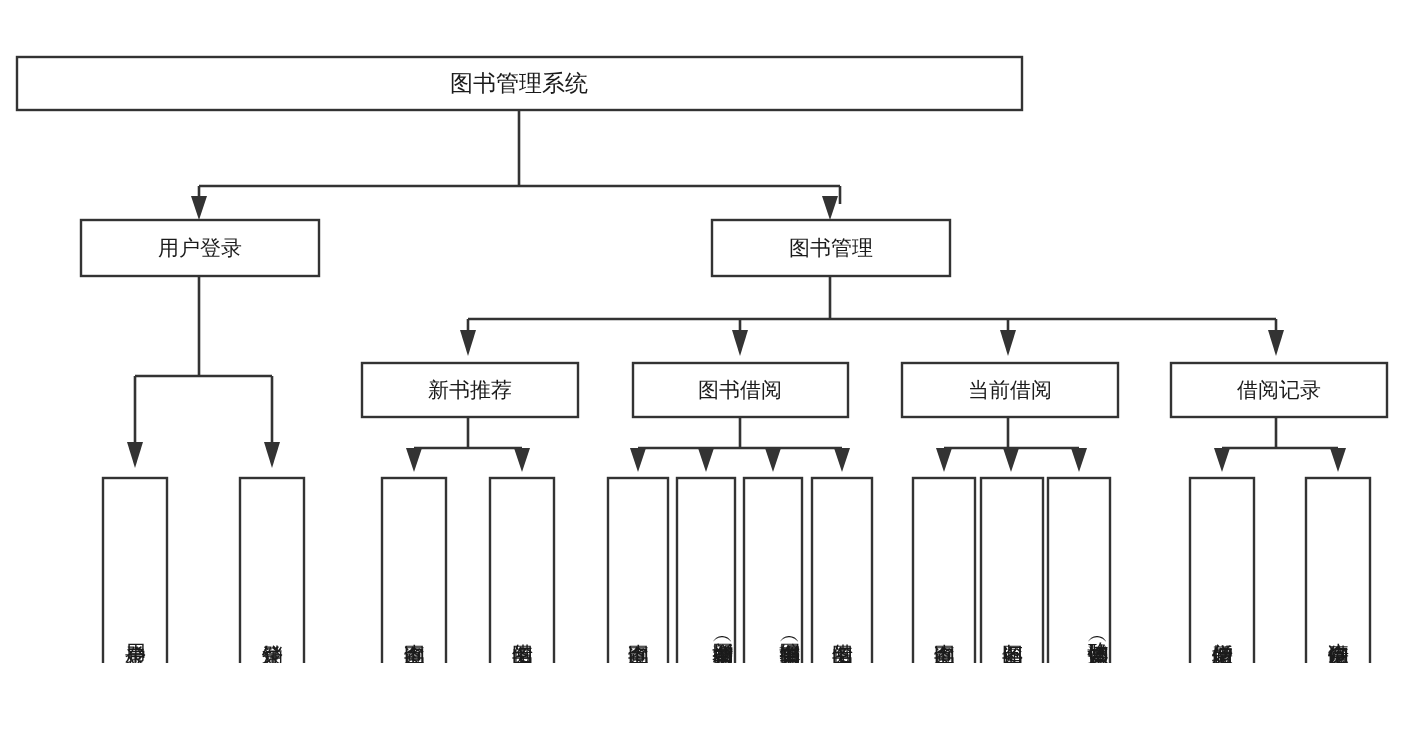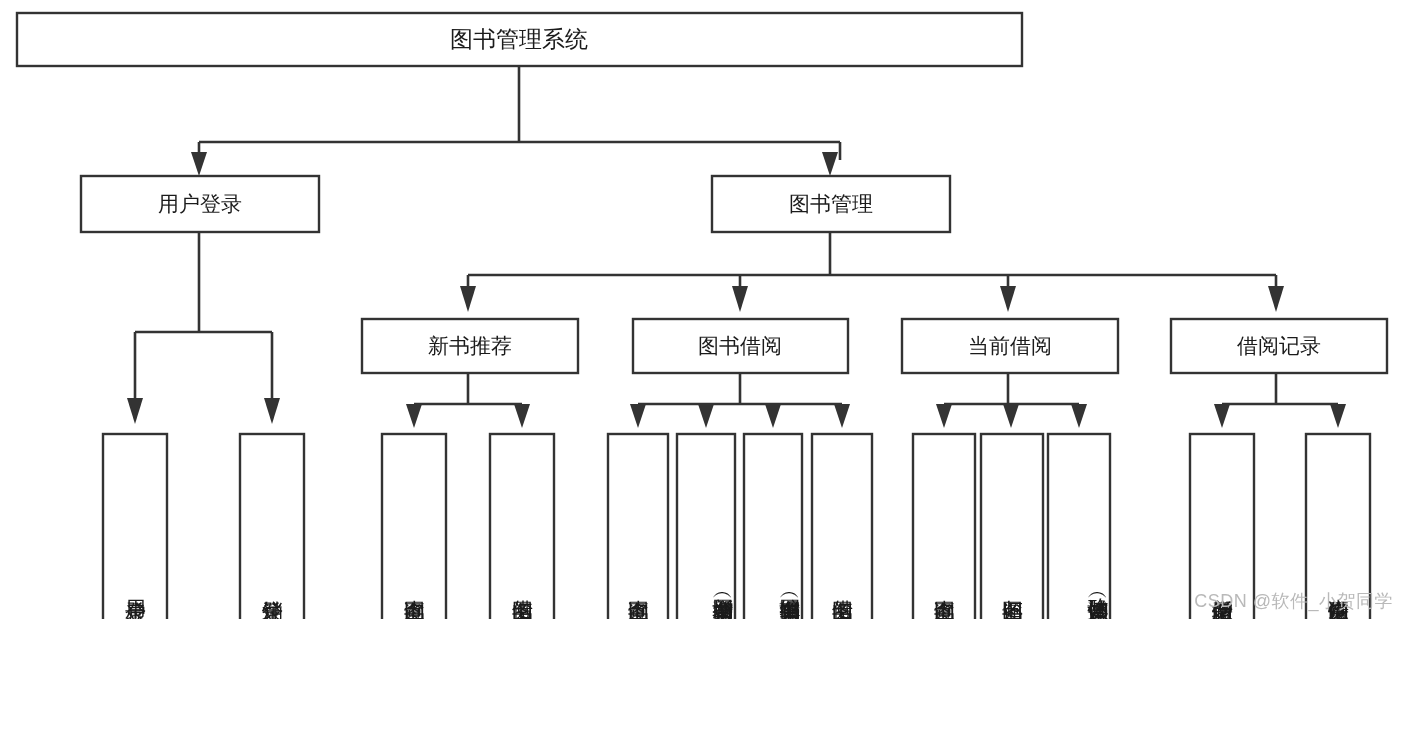--- a/index.html
+++ b/index.html
@@ -10,20 +10,21 @@
   }
   body {
     font-family: "Liberation Sans", "DejaVu Sans", sans-serif;
   }
   #diagram-root {
     position: relative;
     width: 1405px;
     height: 619px;
     background: #ffffff;
     overflow: hidden;
+    margin-top: 44px;
   }
   svg#flow-svg {
     position: absolute;
     top: 0;
     left: 0;
     width: 1405px;
     height: 747px;
     display: block;
   }
   .node-box {
@@ -220,15 +221,14 @@
   <div class="vlabel" style="left:744px; top:440px; width:58px; height:290px; align-items:flex-start;">编辑图书（管理员）</div>
   <div class="vlabel" style="left:812px; top:434px; width:60px; height:301px;">借阅图书</div>
 
   <div class="vlabel" style="left:913px; top:434px; width:62px; height:301px;">查询图书</div>
   <div class="vlabel" style="left:981px; top:434px; width:62px; height:301px;">归还图书</div>
   <div class="vlabel" style="left:1048px; top:440px; width:62px; height:290px; align-items:flex-start;">确认归还（管理员）</div>
 
   <div class="vlabel" style="left:1190px; top:434px; width:64px; height:301px;">新增借阅记录</div>
   <div class="vlabel" style="left:1306px; top:434px; width:64px; height:301px;">查询借阅记录</div>
 
-  <div class="watermark">CSDN @软件_小贺同学</div>
 
 </div>
 
 </body></html>

